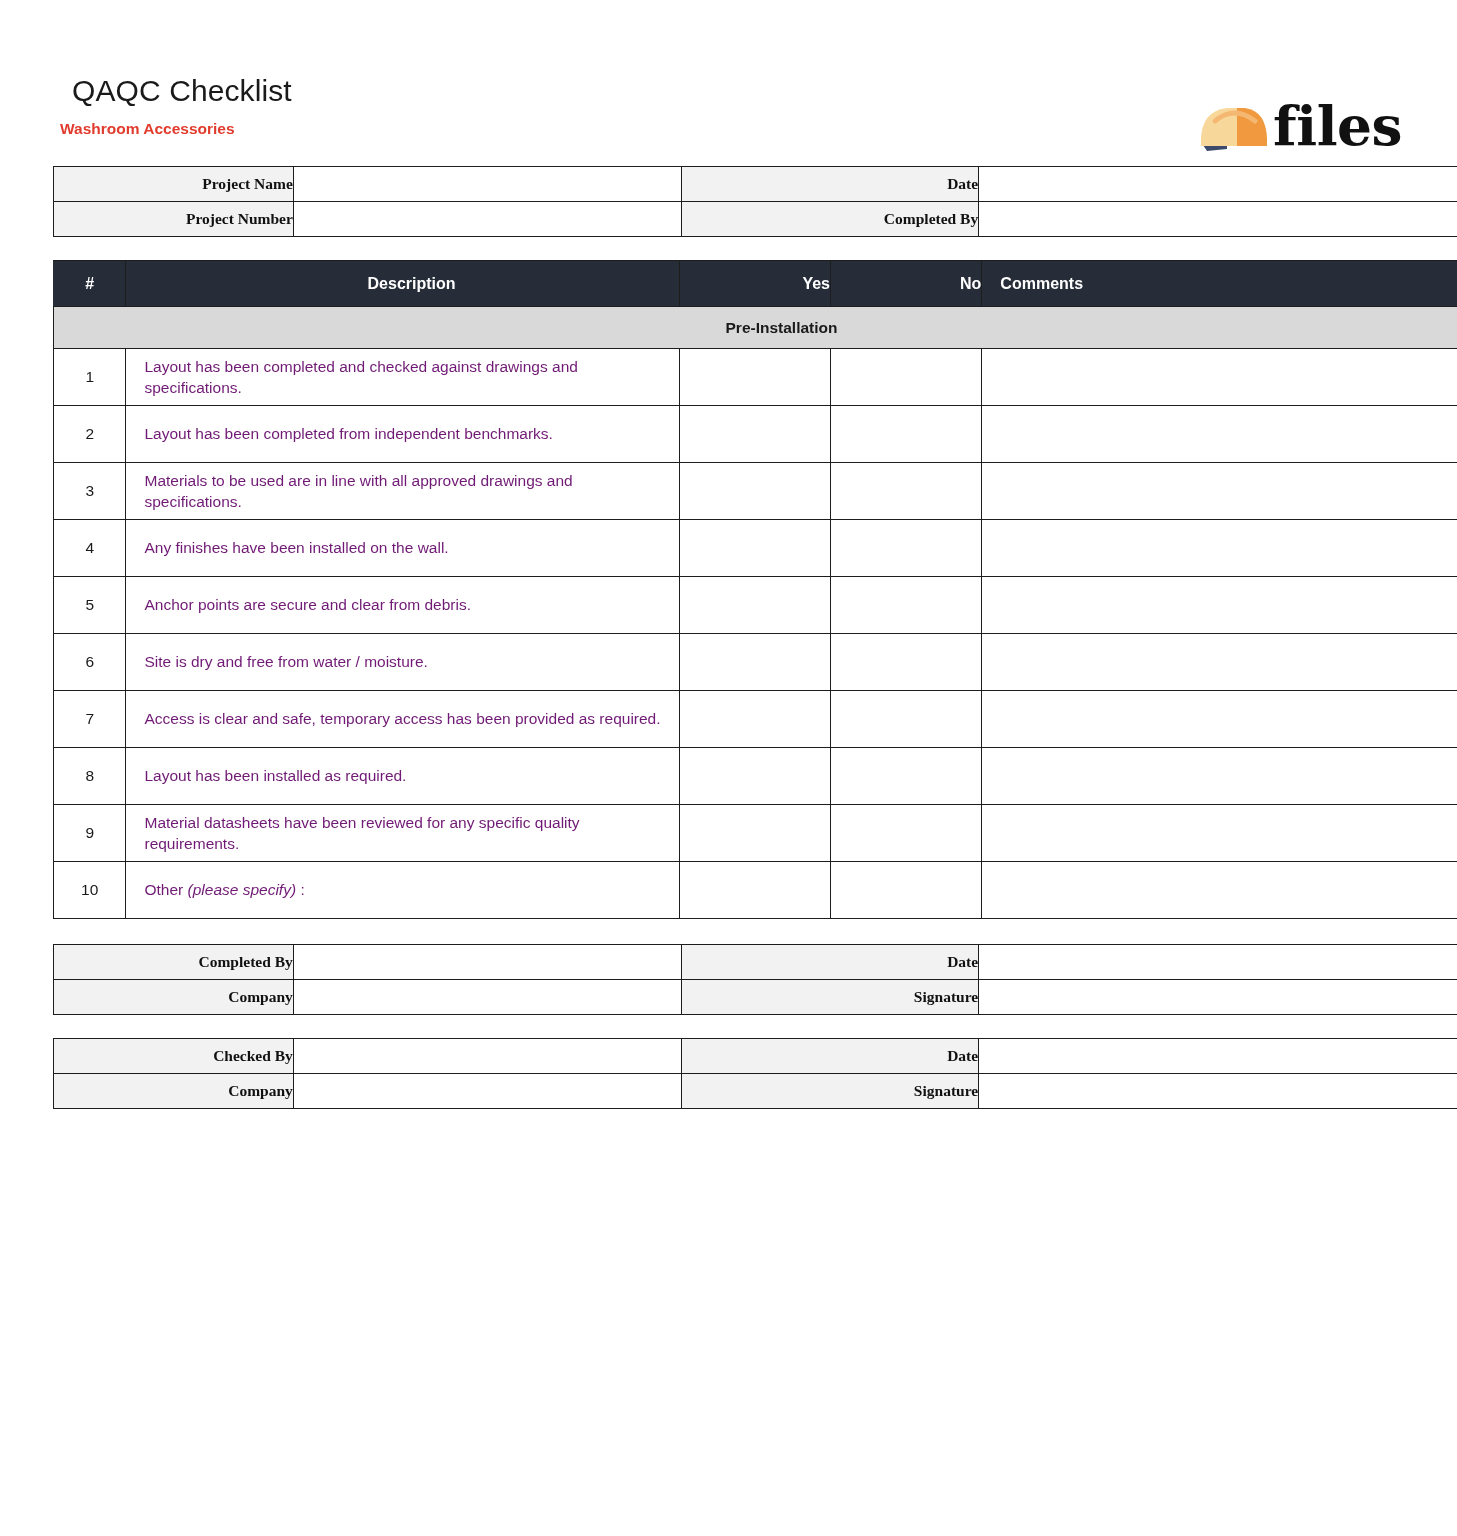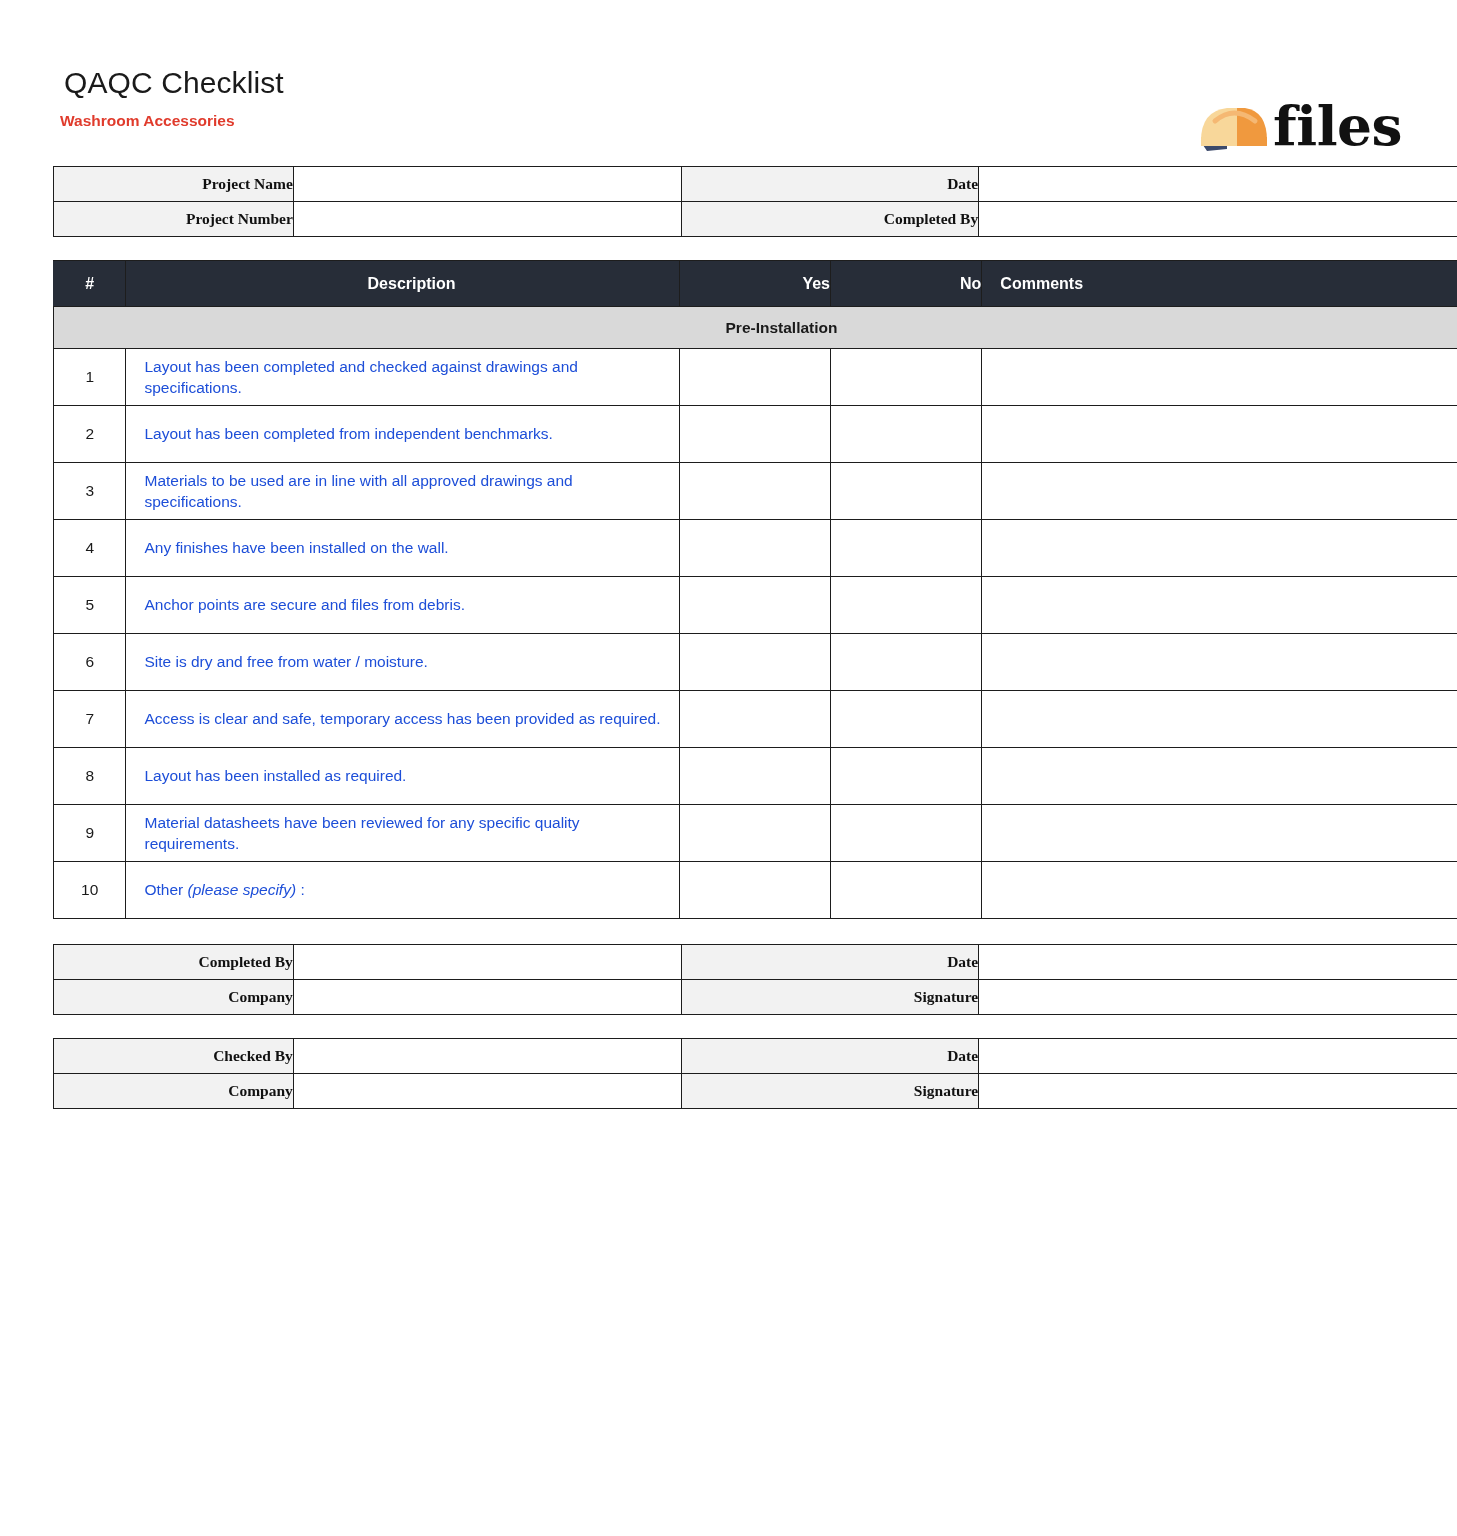--- a/index.html
+++ b/index.html
@@ -32,21 +32,21 @@
     right: 55px;
     height: 90px;
   }
   .title-block { position: absolute; left: 5px; top: 0; }
   .doc-title {
     font-size: 30px;
     font-weight: 400;
     color: #1a1a1a;
     letter-spacing: 0.1px;
     line-height: 1.1;
-    margin: 4px;
+    margin: 12px;
     white-space: nowrap;
   }
   .doc-subtitle {
     font-size: 15.5px;
     font-weight: bold;
     color: #e03b2c;
     margin: 13px 0 0 0;
     line-height: 1.1;
     white-space: nowrap;
   }
@@ -150,21 +150,21 @@
   .item-row td { height: 57px; }
   .item-row .c-num {
     text-align: center;
     font-size: 15.5px;
     color: #1a1a1a;
   }
   .item-row .c-desc {
     padding: 5px 12px 5px 18px;
     font-size: 15.5px;
     line-height: 1.38;
-    color: #1d4ed8;
+    color: #701a75;
     text-align: left;
   }
   .item-row .c-yes,
   .item-row .c-no,
   .item-row .c-cmt { background: #ffffff; }
 
   .italic { font-style: italic; }
 </style>
 </head>
 <body>
@@ -265,21 +265,21 @@
         </tr>
         <tr class="item-row">
           <td class="c-num">4</td>
           <td class="c-desc">Any finishes have been installed on the wall.</td>
           <td class="c-yes"></td>
           <td class="c-no"></td>
           <td class="c-cmt"></td>
         </tr>
         <tr class="item-row">
           <td class="c-num">5</td>
-          <td class="c-desc">Anchor points are secure and files from debris.</td>
+          <td class="c-desc">Anchor points are secure and clear from debris.</td>
           <td class="c-yes"></td>
           <td class="c-no"></td>
           <td class="c-cmt"></td>
         </tr>
         <tr class="item-row">
           <td class="c-num">6</td>
           <td class="c-desc">Site is dry and free from water / moisture.</td>
           <td class="c-yes"></td>
           <td class="c-no"></td>
           <td class="c-cmt"></td>

